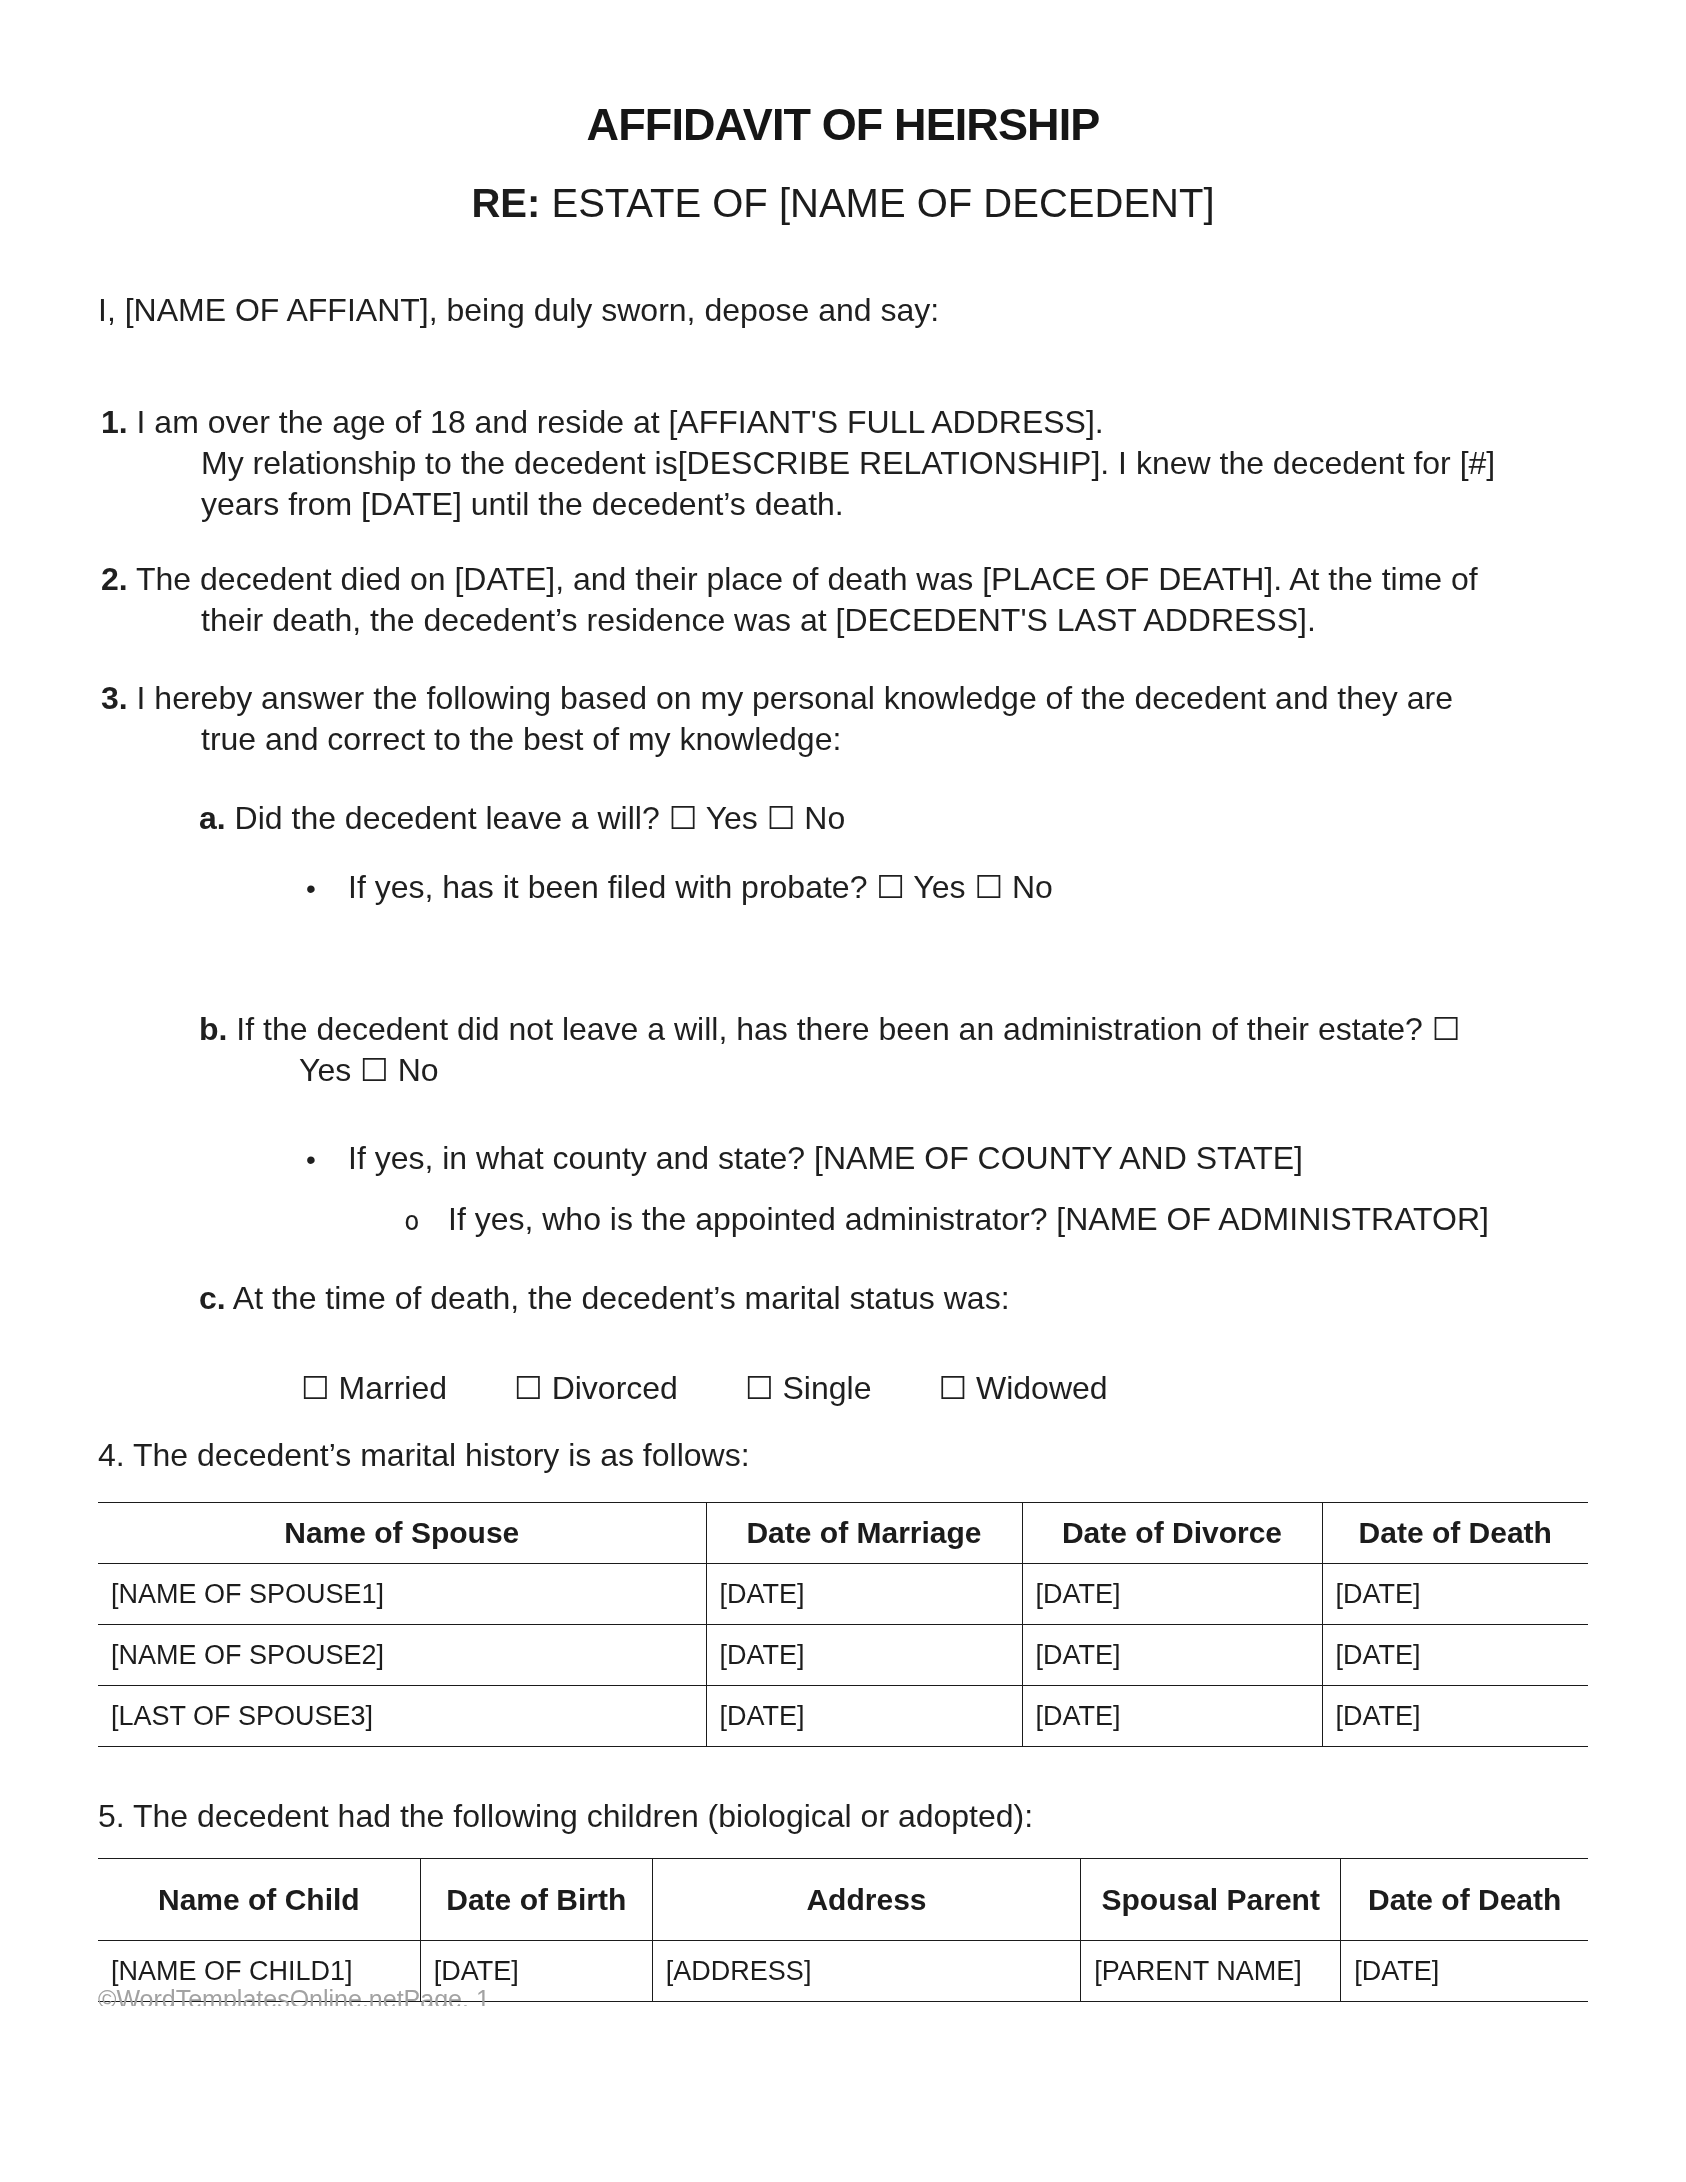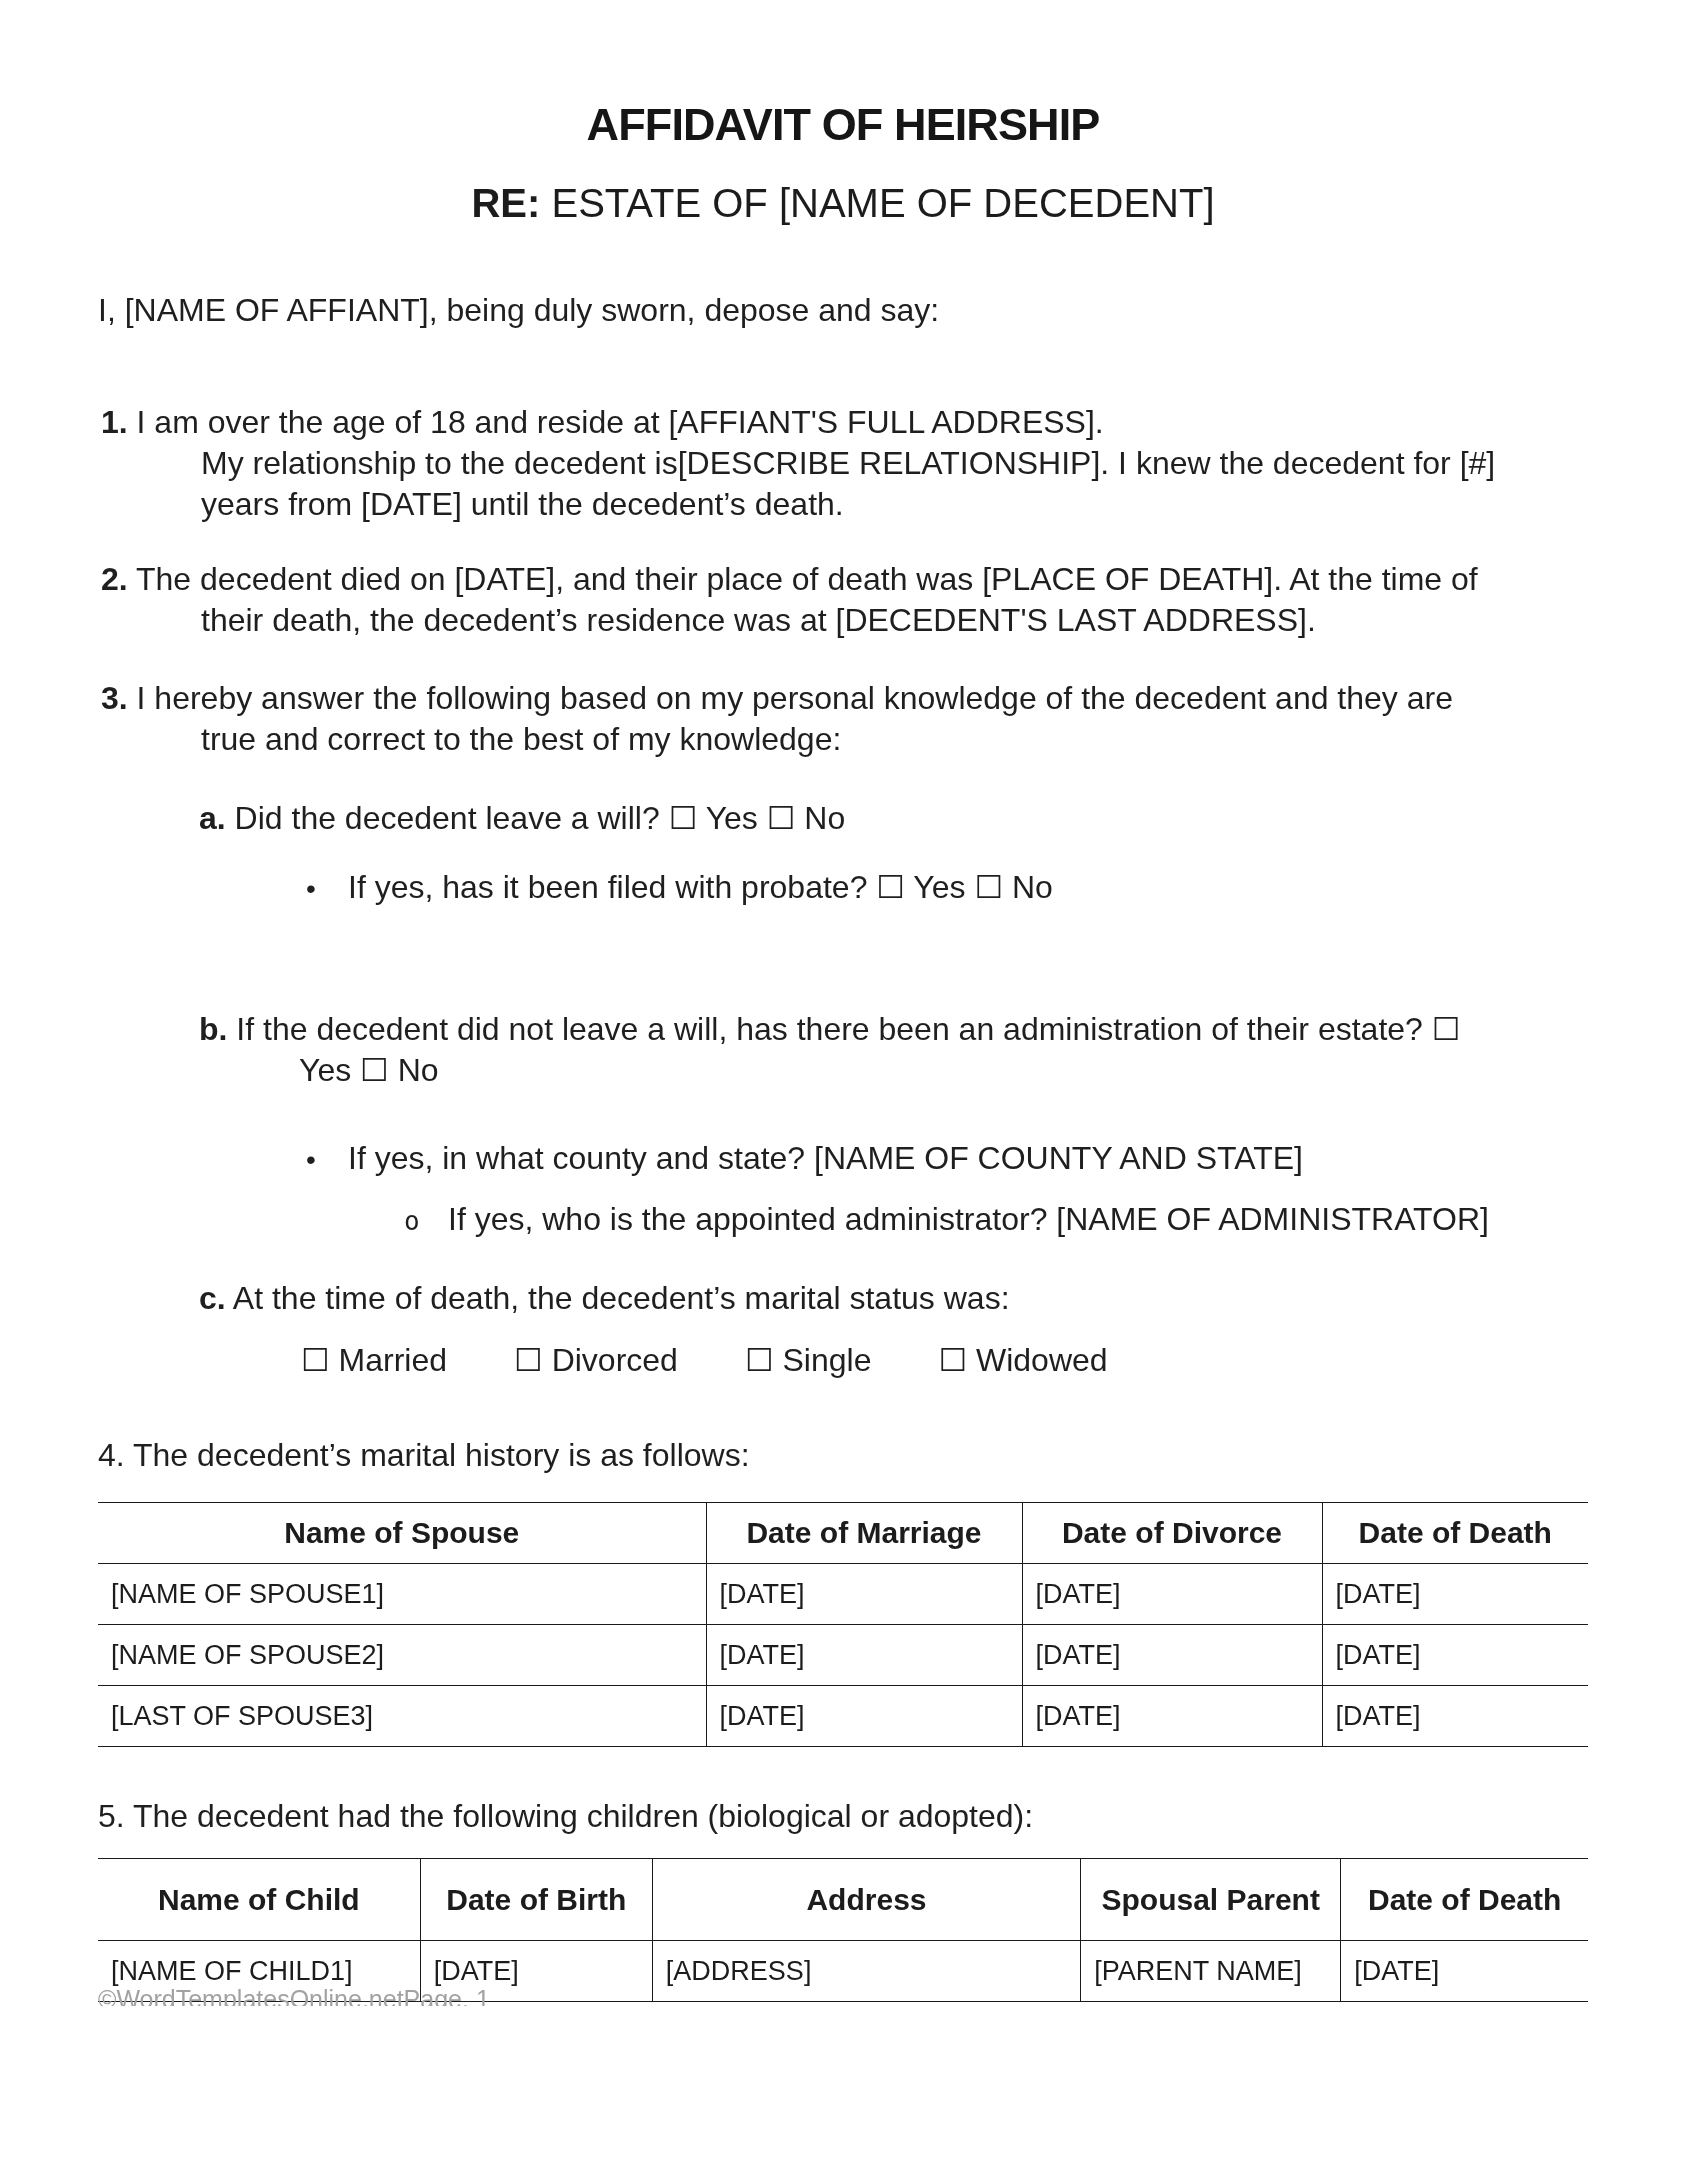--- a/index.html
+++ b/index.html
@@ -32,21 +32,21 @@
   .hang-110 { padding-left:103px; text-indent:-100px; white-space:nowrap; }
   .hang-215 { padding-left:201px; text-indent:-100px; white-space:nowrap; }
 
   .letter-item { padding-left:101px; white-space:nowrap; }
 
   .li-bullet { padding-left:208px; white-space:nowrap; }
   .li-bullet .marker { display:inline-block; width:42px; font-size:28px; }
   .li-circle { padding-left:306px; white-space:nowrap; }
   .li-circle .marker { display:inline-block; width:44px; font-family:"DejaVu Sans Mono",monospace; font-size:26px; }
 
-  .checkbox-row { top:1340px; padding-left:203px; display:flex; gap:67px;
+  .checkbox-row { top:1368px; padding-left:203px; display:flex; gap:67px;
                   font-size:32px; line-height:41px; white-space:nowrap; }
 
   .section-heading { font-weight:normal; font-size:32px; line-height:41px; white-space:nowrap; }
 
   table.doc-table { border-collapse:collapse; width:1490px; table-layout:fixed;
                     font-size:27px; color:#1c1c1c; }
   table.doc-table th {
     font-size:30px; font-weight:bold; text-align:center; vertical-align:middle;
     border-top:1.9px solid #1b1b1b; border-bottom:1.9px solid #1b1b1b;
     padding:0 5.6px; overflow:hidden;margin-top:40px;

